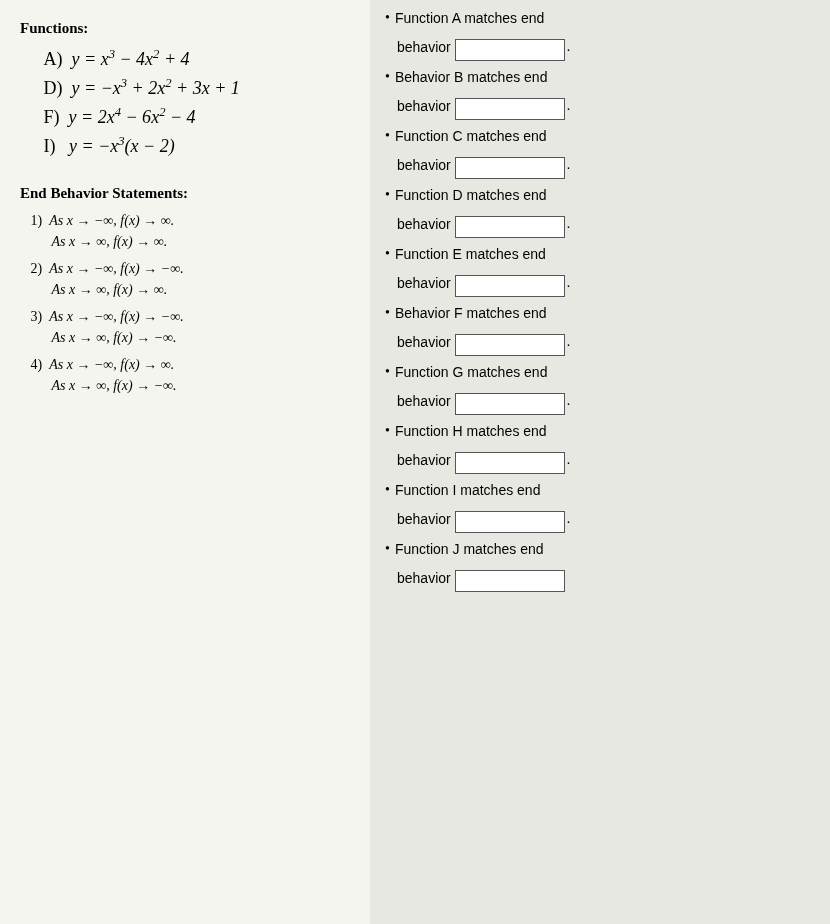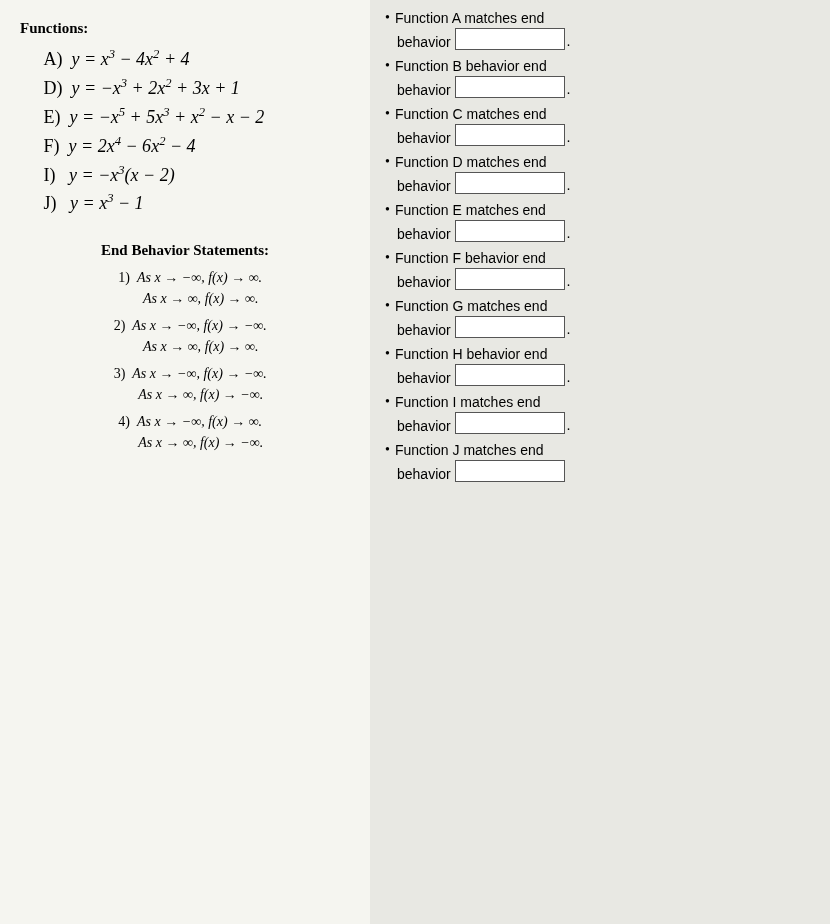--- a/index.html
+++ b/index.html
@@ -48,21 +48,20 @@
     }
 
     .function-item {
       font-size: 18px;
       line-height: 1.55;
       font-family: Liberation Serif, serif;
     }
 
     .end-behavior-section {
       margin-top: 24px;
-      text-align: center;
     }
 
     .end-behavior-item {
       font-size: 14px;
       line-height: 1.5;
       margin-bottom: 6px;
       font-family: 'Times New Roman', Times, serif;
     }
 
     .bullet {
@@ -97,24 +96,24 @@
     }
 
     .right-first-line {
       display: flex;
       align-items: center;
       margin-bottom: 0px;
     }
 
     .right-second-line {
       display: flex;
-      align-items: flex-end;
+      align-items: flex-start;
       margin-left: 12px;
       padding-left: 0px;
-      margin-top: 2px;
+      margin-top: 13px;
       margin-bottom: 6px;
     }
 
     sup {
       font-size: 0.7em;
       vertical-align: super;
     }
 
     .math-text {
       font-style: italic;
@@ -136,41 +135,33 @@
         <span class="math-text"><i>y</i> = <i>x</i><sup>3</sup> − 4<i>x</i><sup>2</sup> + 4</span>
       </div>
 
 
 
       <div class="function-item">
         <span>&nbsp;&nbsp;&nbsp;D)&nbsp;</span>
         <span class="math-text"><i>y</i> = −<i>x</i><sup>3</sup> + 2<i>x</i><sup>2</sup> + 3<i>x</i> + 1</span>
       </div>
 
-      <div class="function-item">
-        <span>&nbsp;&nbsp;&nbsp;E)&nbsp;</span>
-        <span class="math-text"><i>y</i> = −<i>x</i><sup>5</sup> + 5<i>x</i><sup>3</sup> + <i>x</i><sup>2</sup> − <i>x</i> − 2</span>
-      </div>
 
       <div class="function-item">
         <span>&nbsp;&nbsp;&nbsp;F)&nbsp;</span>
         <span class="math-text"><i>y</i> = 2<i>x</i><sup>4</sup> − 6<i>x</i><sup>2</sup> − 4</span>
       </div>
 
 
 
       <div class="function-item">
         <span>&nbsp;&nbsp;&nbsp;I)&nbsp;&nbsp;</span>
         <span class="math-text"><i>y</i> = −<i>x</i><sup>3</sup>(<i>x</i> − 2)</span>
       </div>
 
-      <div class="function-item">
-        <span>&nbsp;&nbsp;&nbsp;J)&nbsp;&nbsp;</span>
-        <span class="math-text"><i>y</i> = <i>x</i><sup>3</sup> − 1</span>
-      </div>
     </div>
 
     <div class="end-behavior-section">
       <div class="section-title">End Behavior Statements:</div>
 
       <div class="end-behavior-item">
         <span>&nbsp;&nbsp;&nbsp;1)&nbsp;</span>
         <span class="math-text">As <i>x</i> → −∞, <i>f</i>(<i>x</i>) → ∞.</span><br>
         <span>&nbsp;&nbsp;&nbsp;&nbsp;&nbsp;&nbsp;&nbsp;&nbsp;</span>
         <span class="math-text">As <i>x</i> → ∞, <i>f</i>(<i>x</i>) → ∞.</span>
@@ -210,21 +201,21 @@
       <div class="right-second-line">
         <span class="right-text">behavior</span>
         <input class="answer-box" type="text" style="">
         <span class="period">.</span>
       </div>
     </div>
 
     <div class="right-item-group">
       <div class="right-first-line">
         <span class="bullet">•</span>
-        <span class="right-text">Function B behavior end</span>
+        <span class="right-text">Behavior B matches end</span>
       </div>
       <div class="right-second-line">
         <span class="right-text">behavior</span>
         <input class="answer-box" type="text" style="">
         <span class="period">.</span>
       </div>
     </div>
 
     <div class="right-item-group">
       <div class="right-first-line">
@@ -258,21 +249,21 @@
       <div class="right-second-line">
         <span class="right-text">behavior</span>
         <input class="answer-box" type="text" style="">
         <span class="period">.</span>
       </div>
     </div>
 
     <div class="right-item-group">
       <div class="right-first-line">
         <span class="bullet">•</span>
-        <span class="right-text">Function F behavior end</span>
+        <span class="right-text">Behavior F matches end</span>
       </div>
       <div class="right-second-line">
         <span class="right-text">behavior</span>
         <input class="answer-box" type="text" style="">
         <span class="period">.</span>
       </div>
     </div>
 
     <div class="right-item-group">
       <div class="right-first-line">
@@ -282,21 +273,21 @@
       <div class="right-second-line">
         <span class="right-text">behavior</span>
         <input class="answer-box" type="text" style="">
         <span class="period">.</span>
       </div>
     </div>
 
     <div class="right-item-group">
       <div class="right-first-line">
         <span class="bullet">•</span>
-        <span class="right-text">Function H behavior end</span>
+        <span class="right-text">Function H matches end</span>
       </div>
       <div class="right-second-line">
         <span class="right-text">behavior</span>
         <input class="answer-box" type="text" style="">
         <span class="period">.</span>
       </div>
     </div>
 
     <div class="right-item-group">
       <div class="right-first-line">

